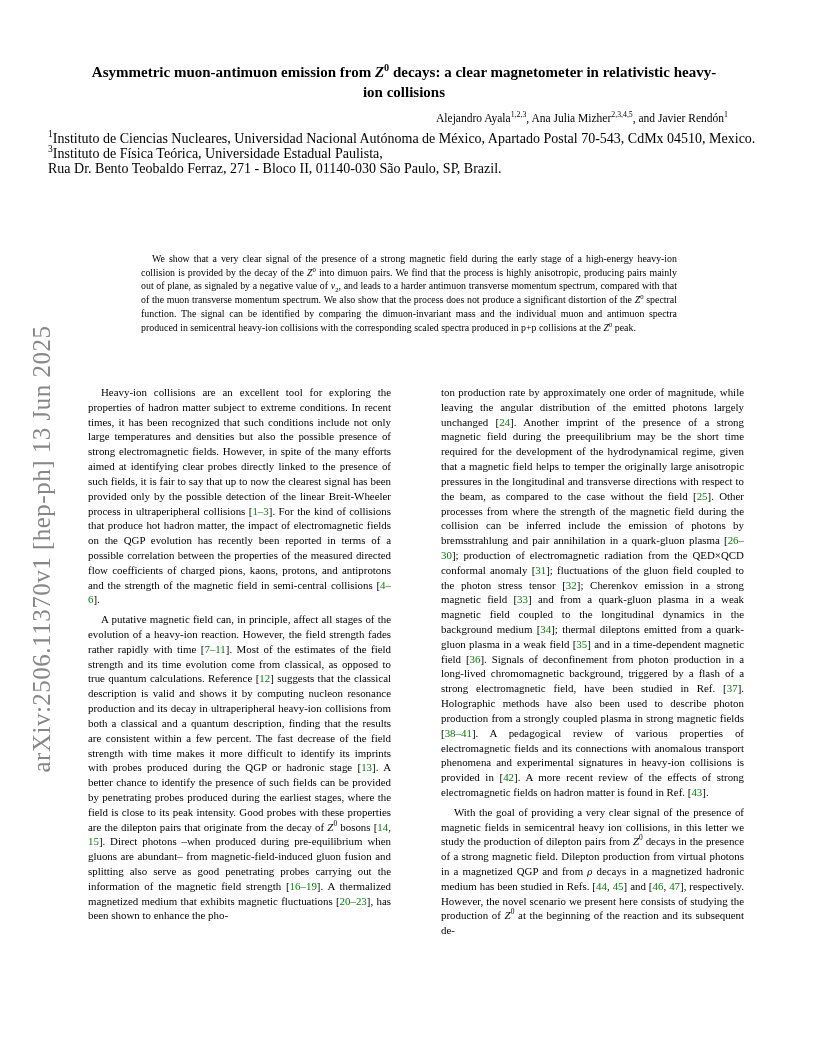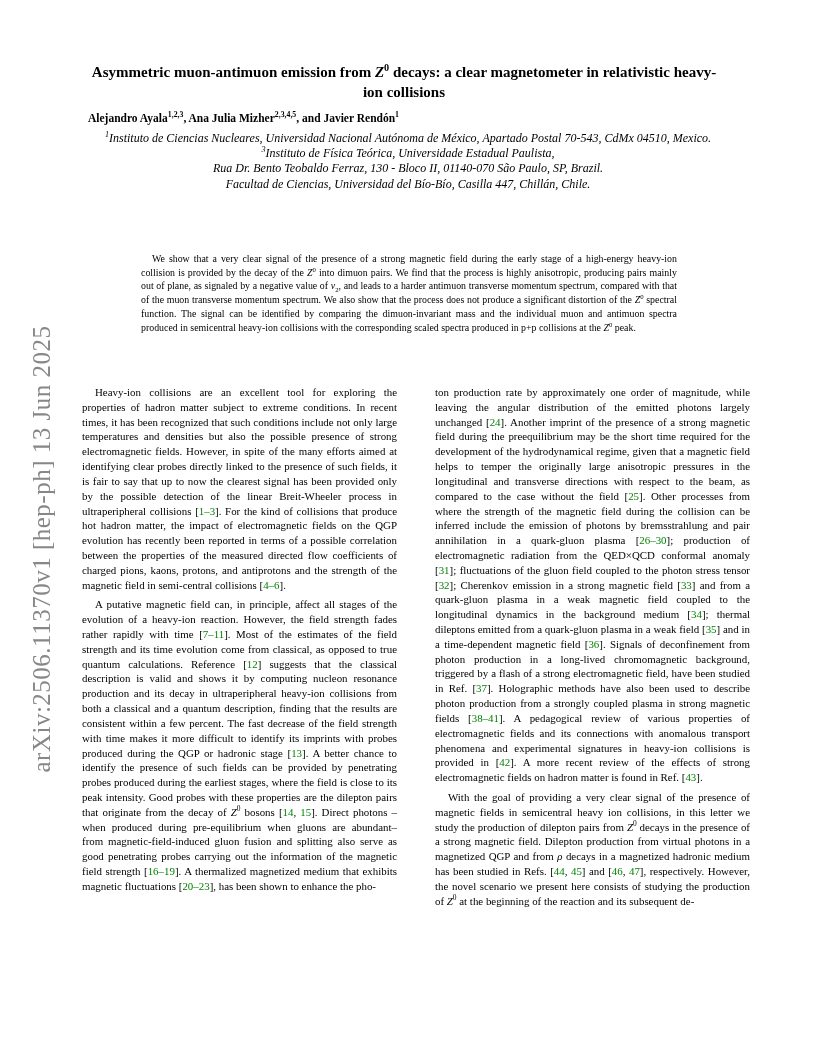--- a/index.html
+++ b/index.html
@@ -12,60 +12,59 @@
     transform:translate(-50%,-50%) rotate(-90deg);
     white-space:nowrap;font-size:25px;color:var(--stamp-color,#878787);
     letter-spacing:.5px;
   }
   .title{
     position:absolute;top:63px;left:84px;width:640px;margin:0;
     text-align:center;font-size:15px;font-weight:bold;line-height:1.32;
   }
   .authors{
     position:absolute;top:112px;left:88px;width:640px;
-    text-align:left;font-size:11.5px;font-weight:bold;
+    text-align:right;font-size:11.5px;
   }
   .affiliations{
     position:absolute;top:131px;left:48px;width:720px;
-    text-align:center;font-style:italic;font-size:12px;line-height:15.2px;
+    font-size:14px;line-height:15.2px;
   }
   .abstract{
     position:absolute;top:252px;left:141px;width:536px;
     font-size:9.9px;line-height:13.7px;text-align:justify;text-indent:11px;
   }
   .cols{
     position:absolute;top:385px;left:71px;width:690px;
     display:flex;gap:16px;
   }
   .col{
     width:337px;height:614px;overflow:hidden;
     text-align:justify;font-size:10.9px;line-height:14.82px;
   }
-  .col p{margin:0 11px 5px;text-indent:13px;}
+  .col p{margin:0 17px 5px;text-indent:13px;}
   .col p.cont{text-indent:0;}
   sup{font-size:68%;line-height:0;vertical-align:super;}
   sub{font-size:68%;line-height:0;vertical-align:sub;}
   .cite{color:var(--cite-color,#008000);cursor:pointer;font-family:Liberation Serif, serif;}
 </style>
 </head>
 <body>
 
 <div class="page">
 
   <div class="arxiv-stamp">arXiv:2506.11370v1  [hep-ph]  13 Jun 2025</div>
 
   <h1 class="title">Asymmetric muon-antimuon emission from <i>Z</i><sup>0</sup> decays: a clear magnetometer in relativistic heavy-ion collisions</h1>
 
   <div class="authors">Alejandro Ayala<sup>1,2,3</sup>, Ana Julia Mizher<sup>2,3,4,5</sup>, and Javier Rendón<sup>1</sup></div>
 
   <div class="affiliations">
       <div><sup>1</sup>Instituto de Ciencias Nucleares, Universidad Nacional Autónoma de México, Apartado Postal 70-543, CdMx 04510, Mexico.</div>
       <div><sup>3</sup>Instituto de Física Teórica, Universidade Estadual Paulista,</div>
-      <div>Rua Dr.  Bento Teobaldo Ferraz, 130 - Bloco II, 01140-070 São Paulo, SP, Brazil.</div>
-      <div>Facultad de Ciencias, Universidad del Bío-Bío, Casilla 447, Chillán, Chile.</div>
+      <div>Rua Dr.  Bento Teobaldo Ferraz, 271 - Bloco II, 01140-030 São Paulo, SP, Brazil.</div>
     </div>
 
   <div class="abstract">We show that a very clear signal of the presence of a strong magnetic field during the early stage of a high-energy heavy-ion collision is provided by the decay of the <i>Z</i><sup>0</sup> into dimuon pairs. We find that the process is highly anisotropic, producing pairs mainly out of plane, as signaled by a negative value of <i>v</i><sub>2</sub>, and leads to a harder antimuon transverse momentum spectrum, compared with that of the muon transverse momentum spectrum. We also show that the process does not produce a significant distortion of the <i>Z</i><sup>0</sup> spectral function. The signal can be identified by comparing the dimuon-invariant mass and the individual muon and antimuon spectra produced in semicentral heavy-ion collisions with the corresponding scaled spectra produced in p+p collisions at the <i>Z</i><sup>0</sup> peak.</div>
 
   <div class="cols">
     <div class="col">
         <p>Heavy-ion collisions are an excellent tool for exploring the properties of hadron matter subject to extreme conditions. In recent times, it has been recognized that such conditions include not only large temperatures and densities but also the possible presence of strong electromagnetic fields. However, in spite of the many efforts aimed at identifying clear probes directly linked to the presence of such fields, it is fair to say that up to now the clearest signal has been provided only by the possible detection of the linear Breit-Wheeler process in ultraperipheral collisions [<span class="cite">1–3</span>]. For the kind of collisions that produce hot hadron matter, the impact of electromagnetic fields on the QGP evolution has recently been reported in terms of a possible correlation between the properties of the measured directed flow coefficients of charged pions, kaons, protons, and antiprotons and the strength of the magnetic field in semi-central collisions [<span class="cite">4–6</span>].</p>
         <p>A putative magnetic field can, in principle, affect all stages of the evolution of a heavy-ion reaction. However, the field strength fades rather rapidly with time [<span class="cite">7–11</span>]. Most of the estimates of the field strength and its time evolution come from classical, as opposed to true quantum calculations. Reference [<span class="cite">12</span>] suggests that the classical description is valid and shows it by computing nucleon resonance production and its decay in ultraperipheral heavy-ion collisions from both a classical and a quantum description, finding that the results are consistent within a few percent. The fast decrease of the field strength with time makes it more difficult to identify its imprints with probes produced during the QGP or hadronic stage [<span class="cite">13</span>]. A better chance to identify the presence of such fields can be provided by penetrating probes produced during the earliest stages, where the field is close to its peak intensity. Good probes with these properties are the dilepton pairs that originate from the decay of <i>Z</i><sup>0</sup> bosons [<span class="cite">14</span>, <span class="cite">15</span>]. Direct photons –when produced during pre-equilibrium when gluons are abundant– from magnetic-field-induced gluon fusion and splitting also serve as good penetrating probes carrying out the information of the magnetic field strength [<span class="cite">16–19</span>]. A thermalized magnetized medium that exhibits magnetic fluctuations [<span class="cite">20–23</span>], has been shown to enhance the pho-</p>
       </div>
     <div class="col">

